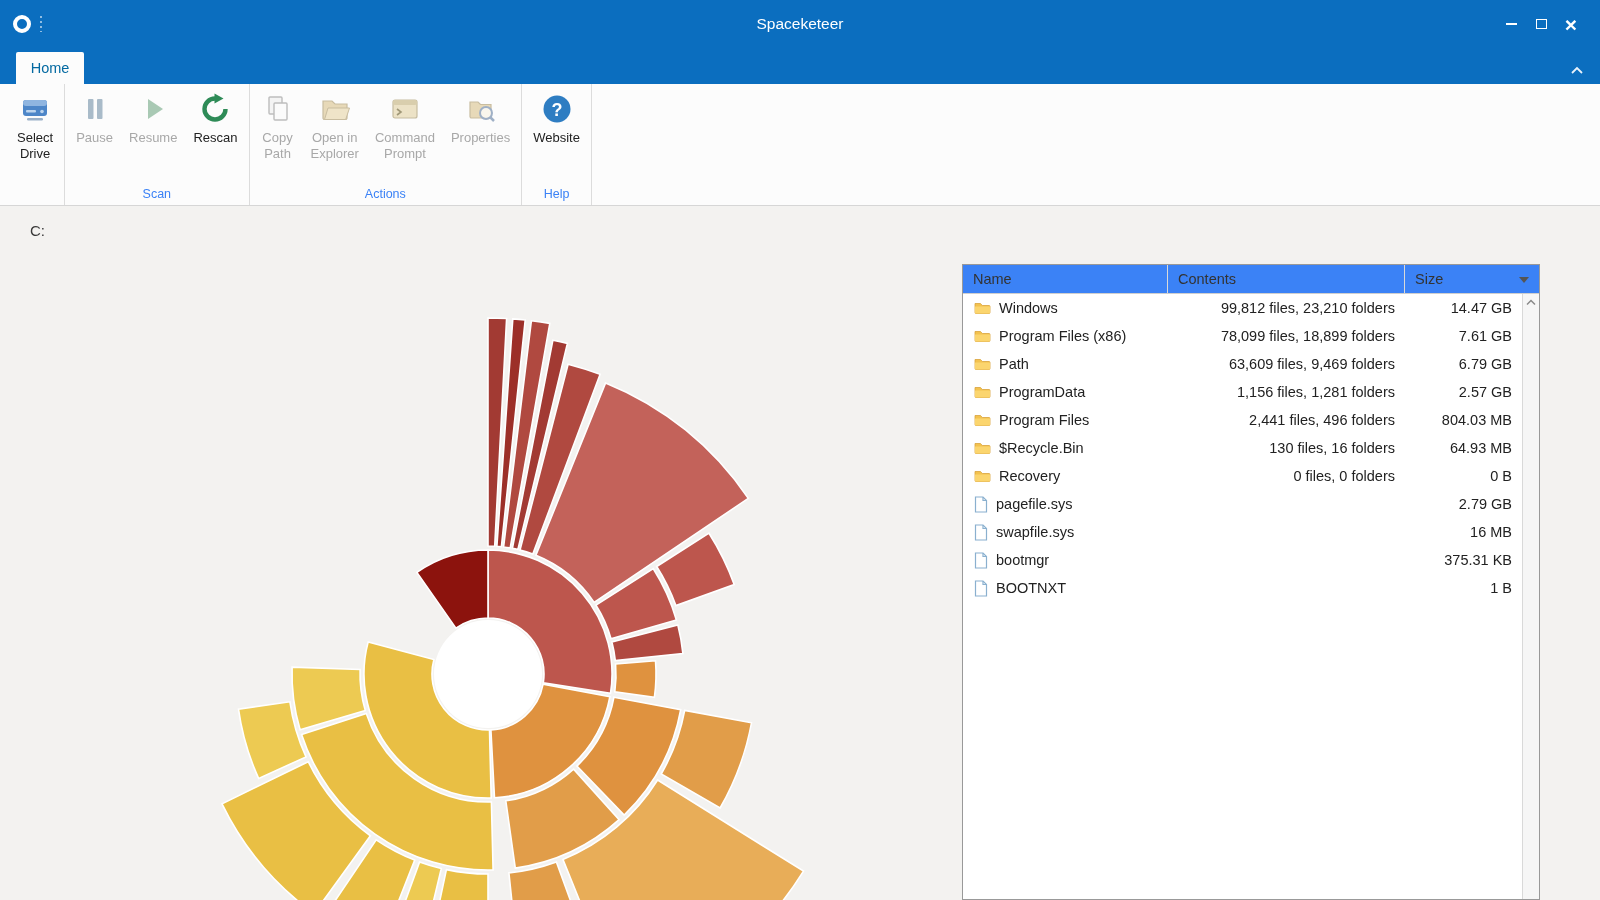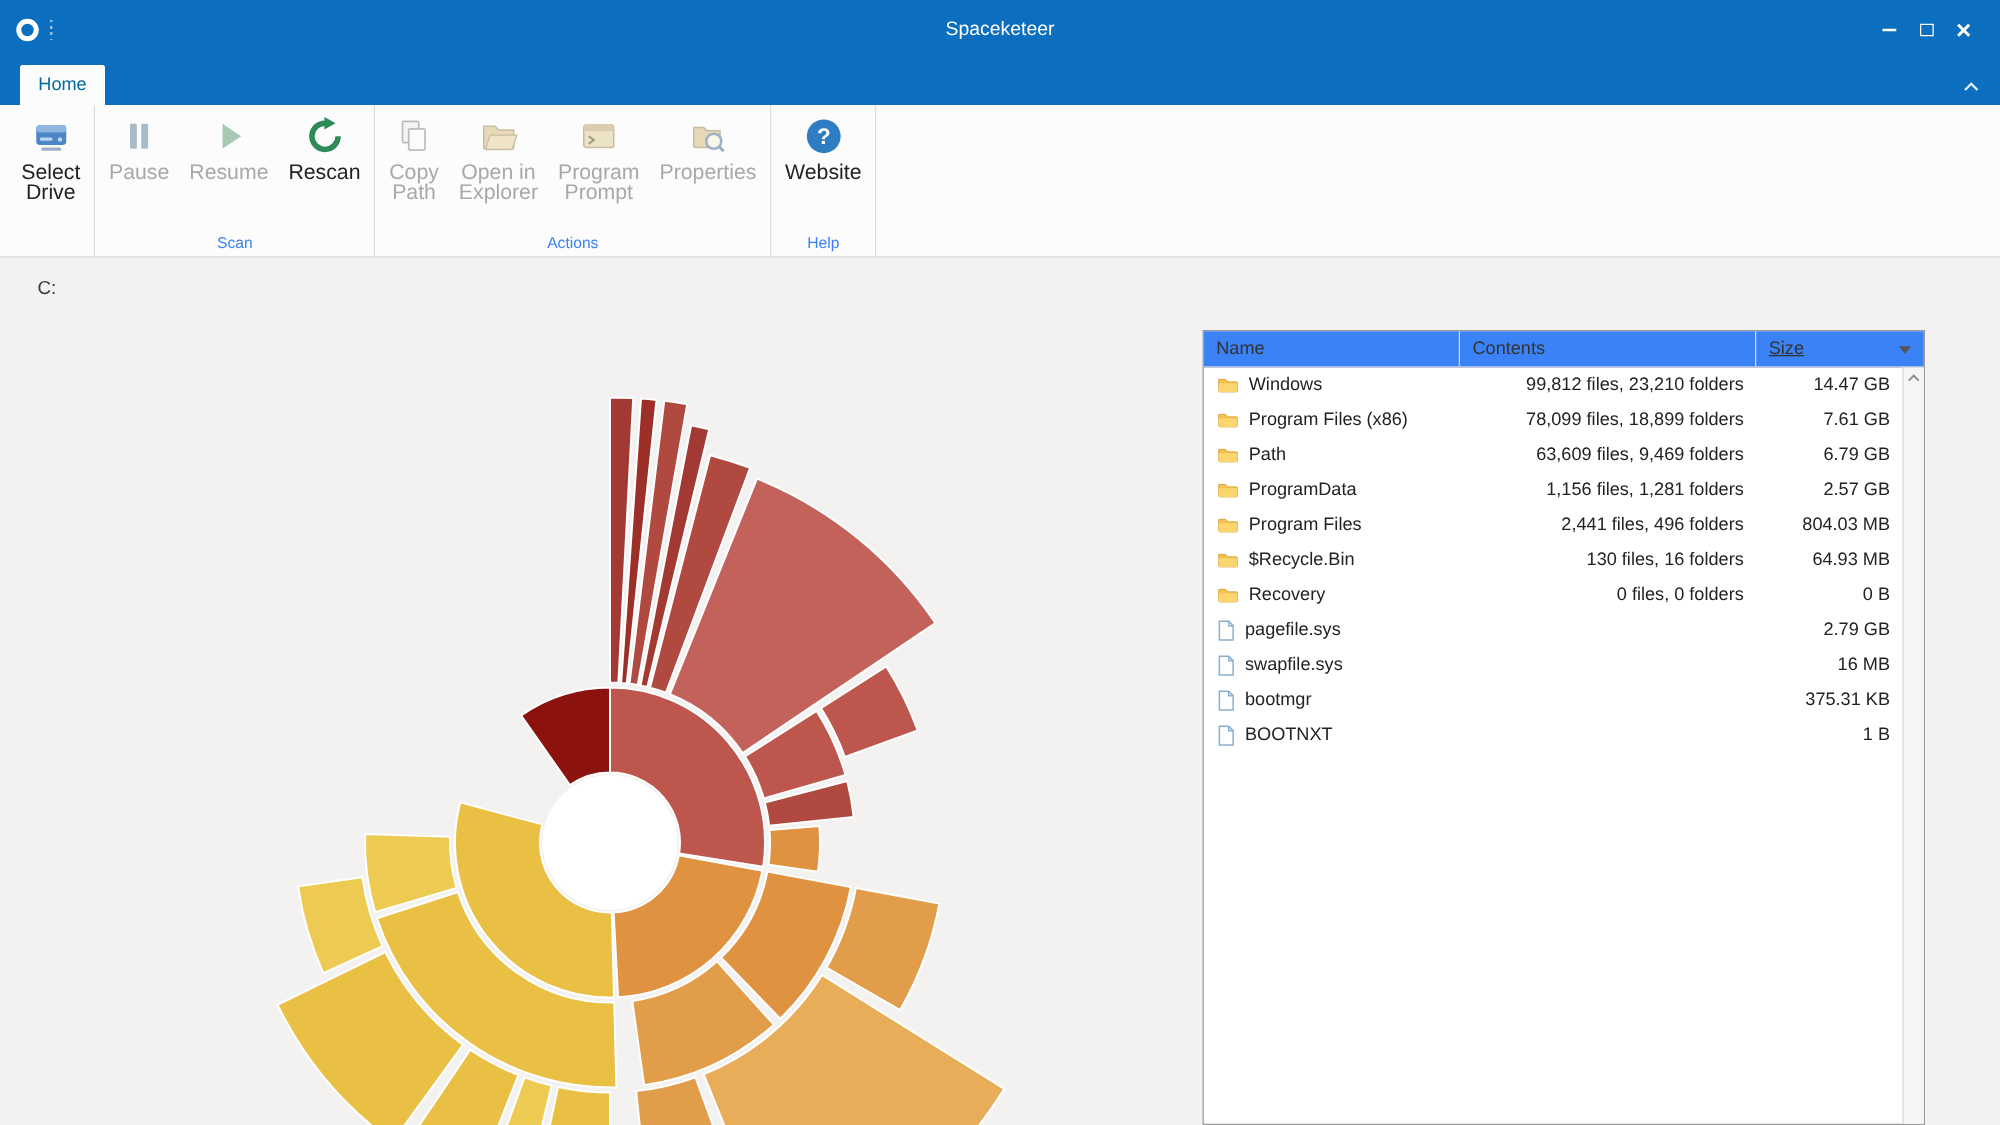--- a/index.html
+++ b/index.html
@@ -29,35 +29,35 @@
     border-radius:2px 2px 0 0; }
   .collapse-btn { position:absolute; right:16px; top:13px; width:14px; height:10px; }
   
   .ribbon { position:absolute; top:84px; left:0; width:1600px; height:122px; background:#fcfcfc;
     border-bottom:1px solid #d6d6d6; display:flex; align-items:stretch; padding-left:6px; }
   .rgroup { display:flex; flex-direction:column; border-right:1px solid #dcdcdc; padding:3px 3px 1px; }
   .rbuttons { display:flex; flex:1; align-items:flex-start; }
   .glabel { text-align:center; font-size:12.5px; color:#3b82f6; height:19px; line-height:19px; white-space:pre; }
   .rbtn { min-width:48px; padding:5px 8px 0; display:flex; flex-direction:column; align-items:center; cursor:default; }
   .ricon { width:34px; height:34px; display:flex; align-items:center; justify-content:center; margin-bottom:4px; }
-  .rlabel { font-size:17px; line-height:15.5px; text-align:center; color:#222222; display:flex; flex-direction:column; }
+  .rlabel { font-size:13px; line-height:15.5px; text-align:center; color:#222222; display:flex; flex-direction:column; }
   .rbtn.disabled .rlabel { color:#a8a8a8; }
   
   .main { position:absolute; top:206px; left:0; width:1600px; height:694px; overflow:hidden; }
   .drive-label { position:absolute; left:30px; top:16px; font-size:15px; color:#3a3a3a; }
   #sunburst { position:absolute; left:0; top:0; }
   
   .table-panel { position:absolute; left:962px; top:58px; width:578px; height:636px;
     background:#ffffff; border:1px solid #999999; }
   .thead { display:flex; height:29px; background:#3b82f6; border-bottom:1px solid #cfcfcf;
     font-size:14.5px; color:#333333; }
   .th { display:flex; align-items:center; padding-left:10px; border-right:1px solid #d9d9d9; position:relative; }
   .th-name { width:205px; }
   .th-contents { width:237px;text-align:right; }
-  .th-size { width:134px; border-right:none;text-decoration:underline; }
+  .th-size { width:134px; border-right:none; }
   .sort-arrow { position:absolute; right:10px; top:12px; width:0; height:0;
     border-left:5px solid transparent; border-right:5px solid transparent; border-top:6px solid #555555; }
   .tbody { position:absolute; left:0; top:29px; right:17px; bottom:0; overflow:hidden; }
   .tr { display:flex; height:28px; align-items:center; font-size:14.5px; color:#222222; }
   .td-name { width:205px; display:flex; align-items:center; gap:8px; padding-left:11px; overflow:hidden; white-space:nowrap; }
   .td-contents { width:237px; text-align:right; padding-right:10px; }
   .td-size { width:117px; text-align:right; padding-right:10px; }
   .scrollbar { position:absolute; top:29px; right:0; bottom:0; width:17px; background:#f6f6f6;
     border-left:1px solid #d9d9d9; }
   .scroll-up { width:16px; height:17px; display:flex; align-items:center; justify-content:center; }
@@ -183,21 +183,21 @@
       </div>
       <div class="rbtn disabled">
         <span class="ricon">
           <svg width="32" height="32" viewBox="0 0 32 32">
             <rect x="4" y="7" width="24" height="18" rx="2" fill="#ece2c6" stroke="#c6bca0" stroke-width="1.2"></rect>
             <rect x="4" y="7" width="24" height="5" rx="2" fill="#d9cead"></rect>
             <path d="M8 16 l4 3 -4 3" stroke="#a09878" fill="none" stroke-width="1.6"></path>
           </svg>
         </span>
         <span class="rlabel">
-            <span>Program</span>
+            <span>Command</span>
             <span>Prompt</span>
           </span>
       </div>
       <div class="rbtn disabled">
         <span class="ricon">
           <svg width="32" height="32" viewBox="0 0 32 32">
             <path d="M5 9 h8 l2.5 2.5 h10.5 v12 a1.5 1.5 0 0 1 -1.5 1.5 h-18 A1.5 1.5 0 0 1 5 23.5 Z" fill="#e7d9b8" stroke="#c9bda0" stroke-width="1.2"></path>
             <circle cx="21" cy="20" r="6" fill="rgba(255,255,255,0.75)" stroke="#9fb0c6" stroke-width="2"></circle>
             <line x1="25.5" y1="24.5" x2="29" y2="28" stroke="#9fb0c6" stroke-width="2.5"></line>
           </svg>

